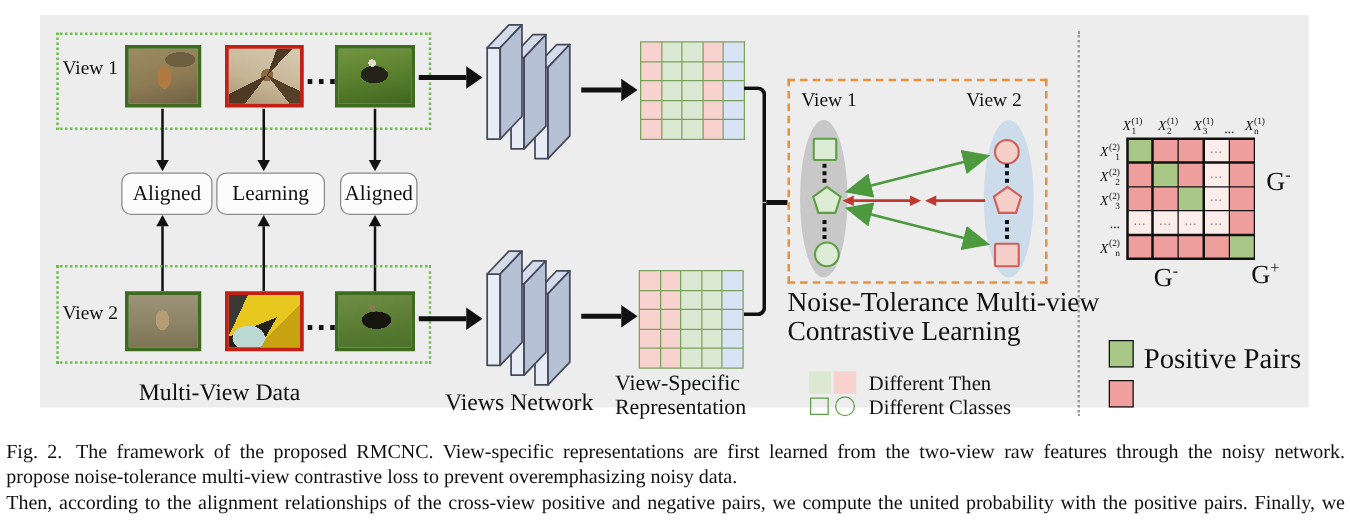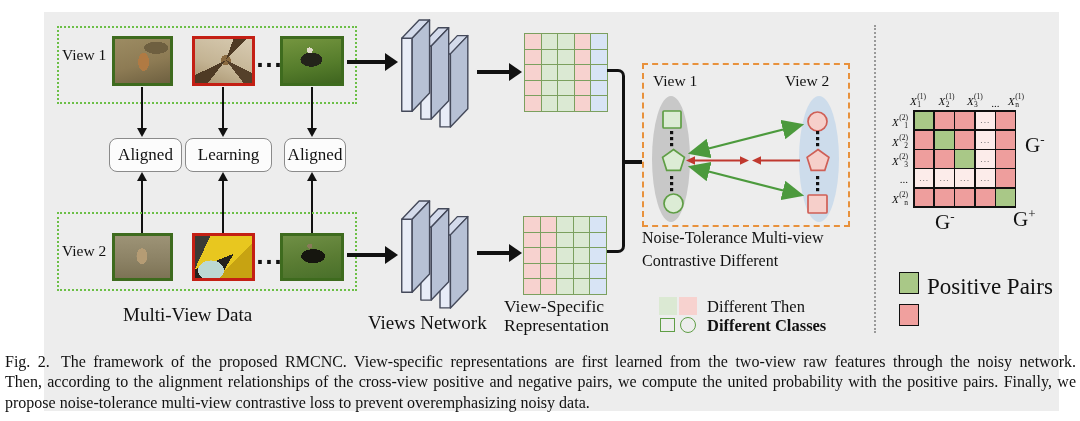--- a/index.html
+++ b/index.html
@@ -1,18 +1,18 @@
 <!DOCTYPE html>
 <html><head>
 <meta charset="utf-8">
 <style>
   html,body{margin:0;padding:0;background:#fff;}
   .page{position:relative;width:1080px;height:421px;background:#fff;overflow:hidden;
         font-family:"Liberation Serif",serif;color:#111;}
-  .panel{position:absolute;left:32px;top:12px;width:1015px;height:399px;background:#ededed;margin-left:12px;}
+  .panel{position:absolute;left:32px;top:12px;width:1015px;height:314px;background:#ededed;}
   .abs{position:absolute;}
 
   
   .viewbox{position:absolute;border:2px dotted #6cbf47;box-sizing:border-box;}
   .vlabel{position:absolute;font-size:15.5px;}
 
   
   .photo{position:absolute;box-sizing:border-box;border:3px solid;}
   .b-green{border-color:#3e6b1e;}
   .b-red{border-color:#c41f14;}
@@ -70,21 +70,21 @@
   .br-top{position:absolute;left:563px;top:57px;width:18px;height:93px;box-sizing:border-box;
     border-top:3.2px solid #111;border-right:3.2px solid #111;border-top-right-radius:7px;}
   .br-bot{position:absolute;left:563px;top:150px;width:18px;height:91px;box-sizing:border-box;
     border-bottom:3.2px solid #111;border-right:3.2px solid #111;border-bottom-right-radius:7px;}
   .br-stub{position:absolute;left:581px;top:148.4px;width:17px;height:3.2px;background:#111;}
 
   
   .ntbox{position:absolute;left:598px;top:51px;width:208px;height:164px;box-sizing:border-box;
     border:2px dashed #e8913c;}
   .ntlabel{position:absolute;font-size:15.5px;}
-  .ntcap{position:absolute;font-size:16px;}
+  .ntcap{position:absolute;font-size:22px;}
 
   
   .sw{position:absolute;box-sizing:border-box;}
   .sw-gf{background:#dbe9d3;} .sw-pf{background:#f7d2cf;}
   .sw-go{border:1.7px solid #5f9e45;background:rgba(0,0,0,0);}
   .sw-gc{border:1.7px solid #5f9e45;background:rgba(0,0,0,0);border-radius:50%;}
   .leg1-text{position:absolute;font-size:16.5px;}
   .pairbox{position:absolute;width:20px;height:22px;box-sizing:border-box;border:1.6px solid #111;}
   .pb-pos{background:#a9c887;} .pb-neg{background:#f0a09e;}
   .pair-text{position:absolute;font-size:23px;}
@@ -298,28 +298,28 @@
         <rect x="174" y="68" width="3.2" height="3.2"></rect>
           <rect x="174" y="74" width="3.2" height="3.2"></rect>
           <rect x="174" y="80" width="3.2" height="3.2"></rect>
         <rect x="174" y="113" width="3.2" height="3.2"></rect>
           <rect x="174" y="119" width="3.2" height="3.2"></rect>
           <rect x="174" y="125" width="3.2" height="3.2"></rect>
       </g>
     </svg>
 
     <div class="ntcap" style="left:598px;top:217px;">Noise-Tolerance Multi-view</div>
-    <div class="ntcap" style="left:598px;top:240px;">Contrastive Different</div>
+    <div class="ntcap" style="left:598px;top:240px;">Contrastive Learning</div>
 
     <div class="sw sw-gf" style="left:615px;top:285px;width:18px;height:18px;"></div>
     <div class="sw sw-pf" style="left:635px;top:285px;width:18px;height:18px;"></div>
     <div class="leg1-text" style="left:663px;top:285px;">Different Then</div>
     <div class="sw sw-go" style="left:616px;top:306px;width:15px;height:14px;"></div>
     <div class="sw sw-gc" style="left:636px;top:305px;width:16px;height:16px;"></div>
-    <div class="leg1-text" style="left:663px;top:304px;font-weight:bold;">Different Classes</div>
+    <div class="leg1-text" style="left:663px;top:304px;">Different Classes</div>
 
     <div class="sep"></div>
 
     <div class="mhead">
       <span class="msym">
           <span class="b">X</span>
           <span class="st">
             <span>(1)</span>
             <span>1</span>
           </span>
@@ -414,16 +414,16 @@
     <div class="glabel" style="left:891px;top:197px;"><span>G</span><sup>-</sup></div>
     <div class="glabel" style="left:969px;top:194px;"><span>G</span><sup>+</sup></div>
 
     <div class="pairbox pb-pos" style="left:855px;top:260px;"></div>
     <div class="pair-text" style="left:883px;top:262px;">Positive Pairs</div>
     <div class="pairbox pb-neg" style="left:855px;top:292px;"></div>
   </div>
 
   <div class="caption">
     <div class="cap-line"><span class="cap-tag">Fig. 2.</span><span>The framework of the proposed RMCNC. View-specific representations are first learned from the two-view raw features through the noisy network.</span></div>
+    <div class="cap-line last">propose noise-tolerance multi-view contrastive loss to prevent overemphasizing noisy data.</div>
     <div class="cap-line">Then, according to the alignment relationships of the cross-view positive and negative pairs, we compute the united probability with the positive pairs. Finally, we</div>
-    <div class="cap-line last">propose noise-tolerance multi-view contrastive loss to prevent overemphasizing noisy data.</div>
   </div>
 </div>
 
 </body></html>

